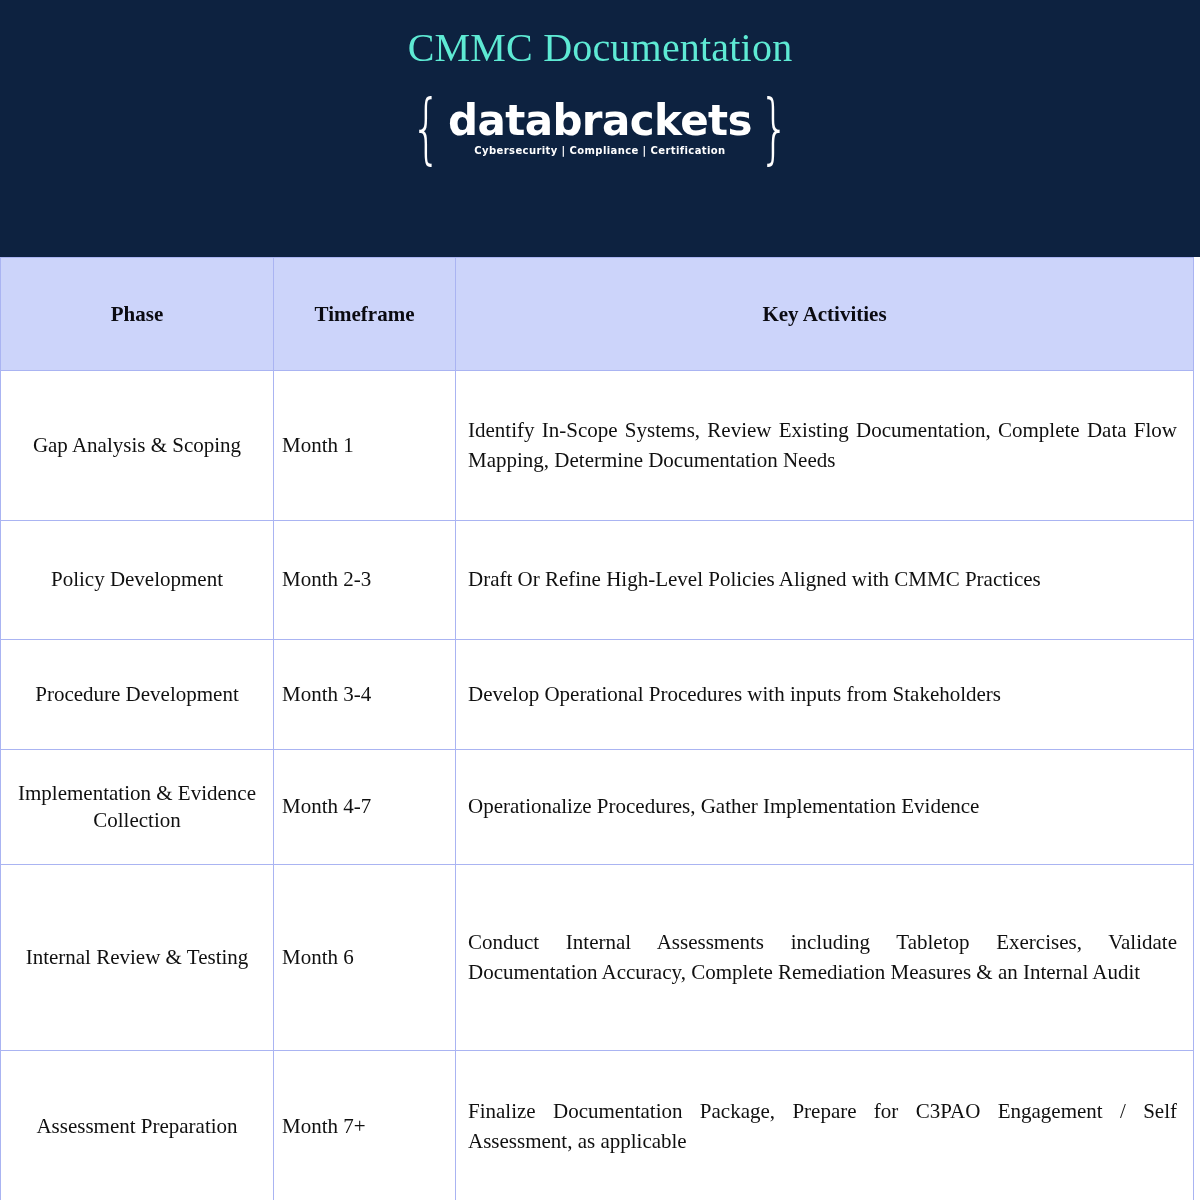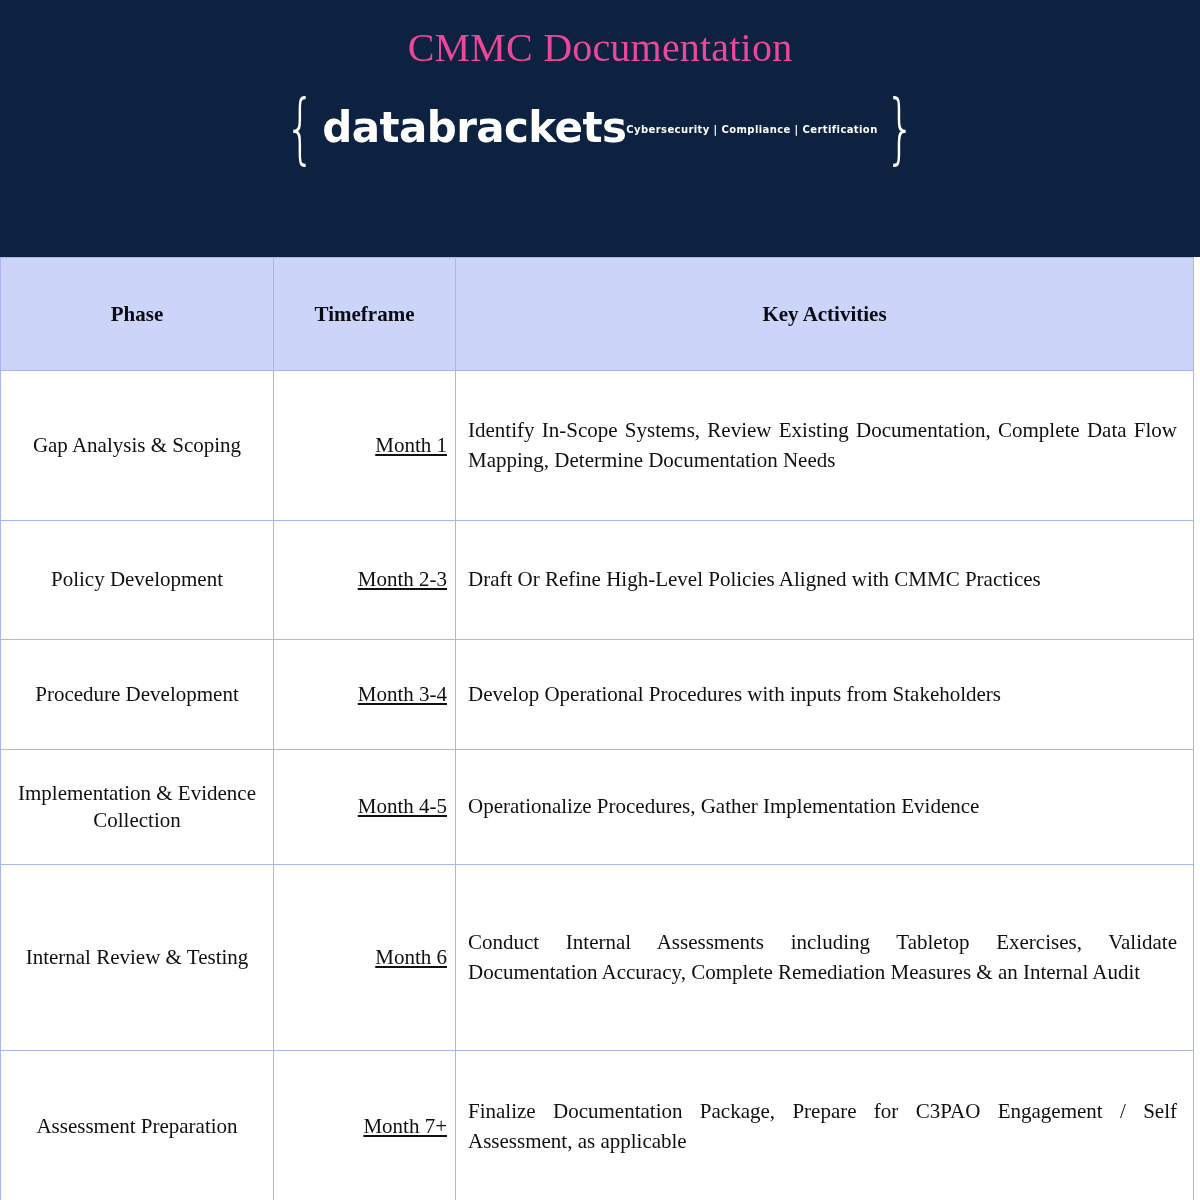--- a/index.html
+++ b/index.html
@@ -20,21 +20,21 @@
     height: 257px;
     box-sizing: border-box;
     padding-top: 24px;
     display: flex;
     flex-direction: column;
     align-items: center;
     justify-content: flex-start;
   }
   #title-block {
     text-align: center;
-    color: #ec4899;
+    color: #5eead4;
     line-height: 1.18;
   }
   .title-line {
     font-size: 40px;
     font-weight: 400;
     letter-spacing: 0.2px;
     white-space: nowrap;
   }
 
   
@@ -50,20 +50,21 @@
     font-size: 76px;
     line-height: 0.82;
     font-weight: 300;
     transform: scaleX(0.62);
     color: #ffffff;
   }
   .brace-left  { margin-right: -6px; }
   .brace-right { margin-left: -6px; }
   #logo-text-stack {
     display: flex;
+    flex-direction: column;
     align-items: center;
     padding: 0 4px;
   }
   #logo-wordmark {
     font-family: "DejaVu Sans", sans-serif;
     font-size: 42px;
     font-weight: 700;
     letter-spacing: -0.6px;
     line-height: 1.0;
   }
@@ -106,23 +107,22 @@
     background: #ffffff;
     color: #101010;
     font-size: 21px;
     line-height: 1.3;
   }
   .cell-phase {
     text-align: center;
     padding: 20px 14px;
   }
   .cell-timeframe {
-    text-align: right;
+    text-align: left;
     padding: 0 8px;
-    text-decoration: underline;
   }
   .cell-activities {
     text-align: justify;
     text-justify: inter-word;
     padding: 6px 16px 6px 12px;
     line-height: 1.42;
   }
   .cell-activities > span { display: block; }
 
   
@@ -198,21 +198,21 @@
     <tr style="height:110px">
       <td class="cell-phase">Procedure Development</td>
       <td class="cell-timeframe">Month 3-4</td>
       <td class="cell-activities">
           <span>Develop Operational Procedures with inputs from Stakeholders</span>
         </td>
     </tr>
 
     <tr style="height:115px">
       <td class="cell-phase">Implementation &amp; Evidence Collection</td>
-      <td class="cell-timeframe">Month 4-5</td>
+      <td class="cell-timeframe">Month 4-7</td>
       <td class="cell-activities">
           <span>Operationalize Procedures, Gather Implementation Evidence</span>
         </td>
     </tr>
 
     <tr style="height:186px">
       <td class="cell-phase">Internal Review &amp; Testing</td>
       <td class="cell-timeframe">Month 6</td>
       <td class="cell-activities">
           <span>Conduct Internal Assessments including Tabletop Exercises, Validate Documentation Accuracy, Complete Remediation Measures &amp; an Internal Audit</span>

